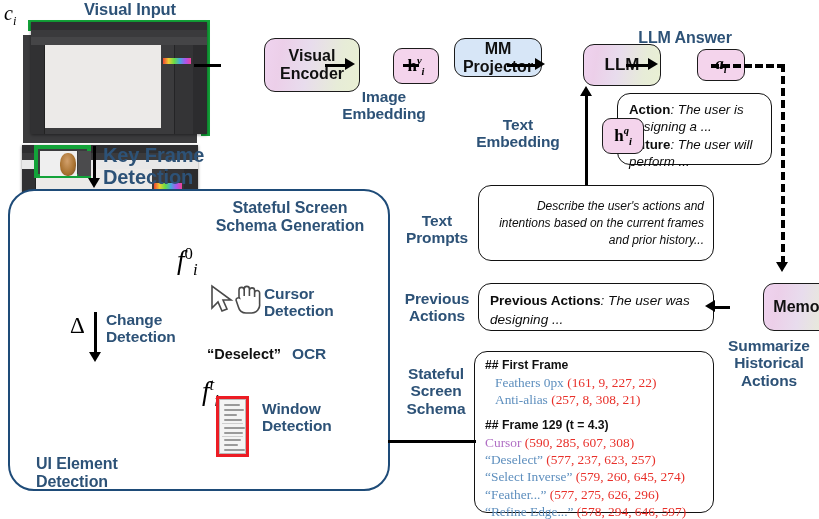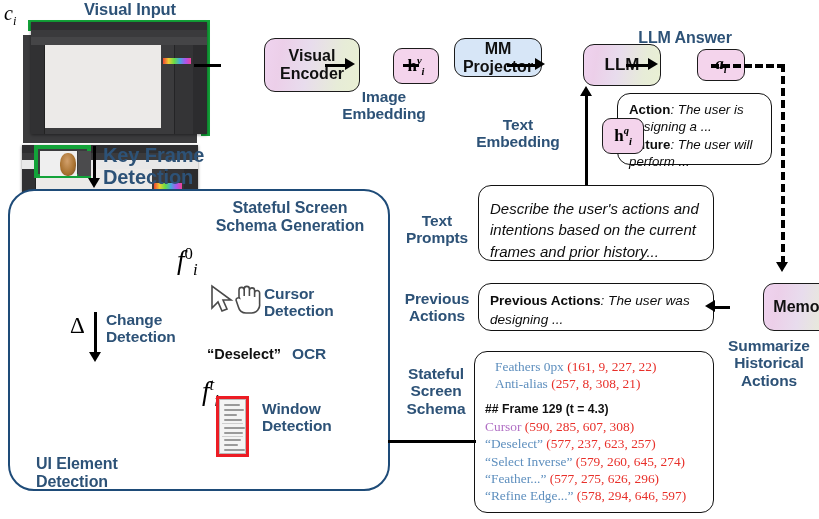--- a/index.html
+++ b/index.html
@@ -417,40 +417,41 @@
   <div class="abs lbl" style="left:470px; top:116px; width:96px;">
     <div>Text</div>
     <div>Embedding</div>
   </div>
 
   <div class="abs lbl" style="left:398px; top:212px; width:78px;">
     <div>Text</div>
     <div>Prompts</div>
   </div>
   <div class="abs wbox" style="left:478px; top:185px; width:236px; height:76px;">
-    <div class="wbox-txt" style="padding-top:12px; font-size:15px; line-height:1.42;">Describe the user's actions and intentions based on the current frames and prior history...</div>
+    <div class="wbox-txt" style="padding-top:12px; font-size:12px; line-height:1.42;text-align:right;">Describe the user's actions and intentions based on the current frames and prior history...</div>
   </div>
 
   <div class="abs lbl" style="left:392px; top:290px; width:90px;">
     <div>Previous</div>
     <div>Actions</div>
   </div>
   <div class="abs lbl" style="left:396px; top:365px; width:80px;">
     <div>Stateful</div>
     <div>Screen</div>
     <div>Schema</div>
   </div>
 
   <div class="abs wbox" style="left:478px; top:283px; width:236px; height:48px;">
     <div class="wbox-txt" style="padding-top:7px; font-size:13.6px; line-height:1.42;">
       <b>Previous Actions</b><span>: The user was designing ...</span>
     </div>
   </div>
 
   <div class="abs schema" style="left:474px; top:351px; width:240px; height:162px;">
+    <div class="hdr">## First Frame</div>
     <div class="ser indent">
       <span class="el">Feathers 0px</span>
       <span class="co">(161, 9, 227, 22)</span>
     </div>
     <div class="ser indent">
       <span class="el">Anti-alias</span>
       <span class="co">(257, 8, 308, 21)</span>
     </div>
     <div class="gap"></div>
     <div class="hdr">## Frame 129 (t = 4.3)</div>

